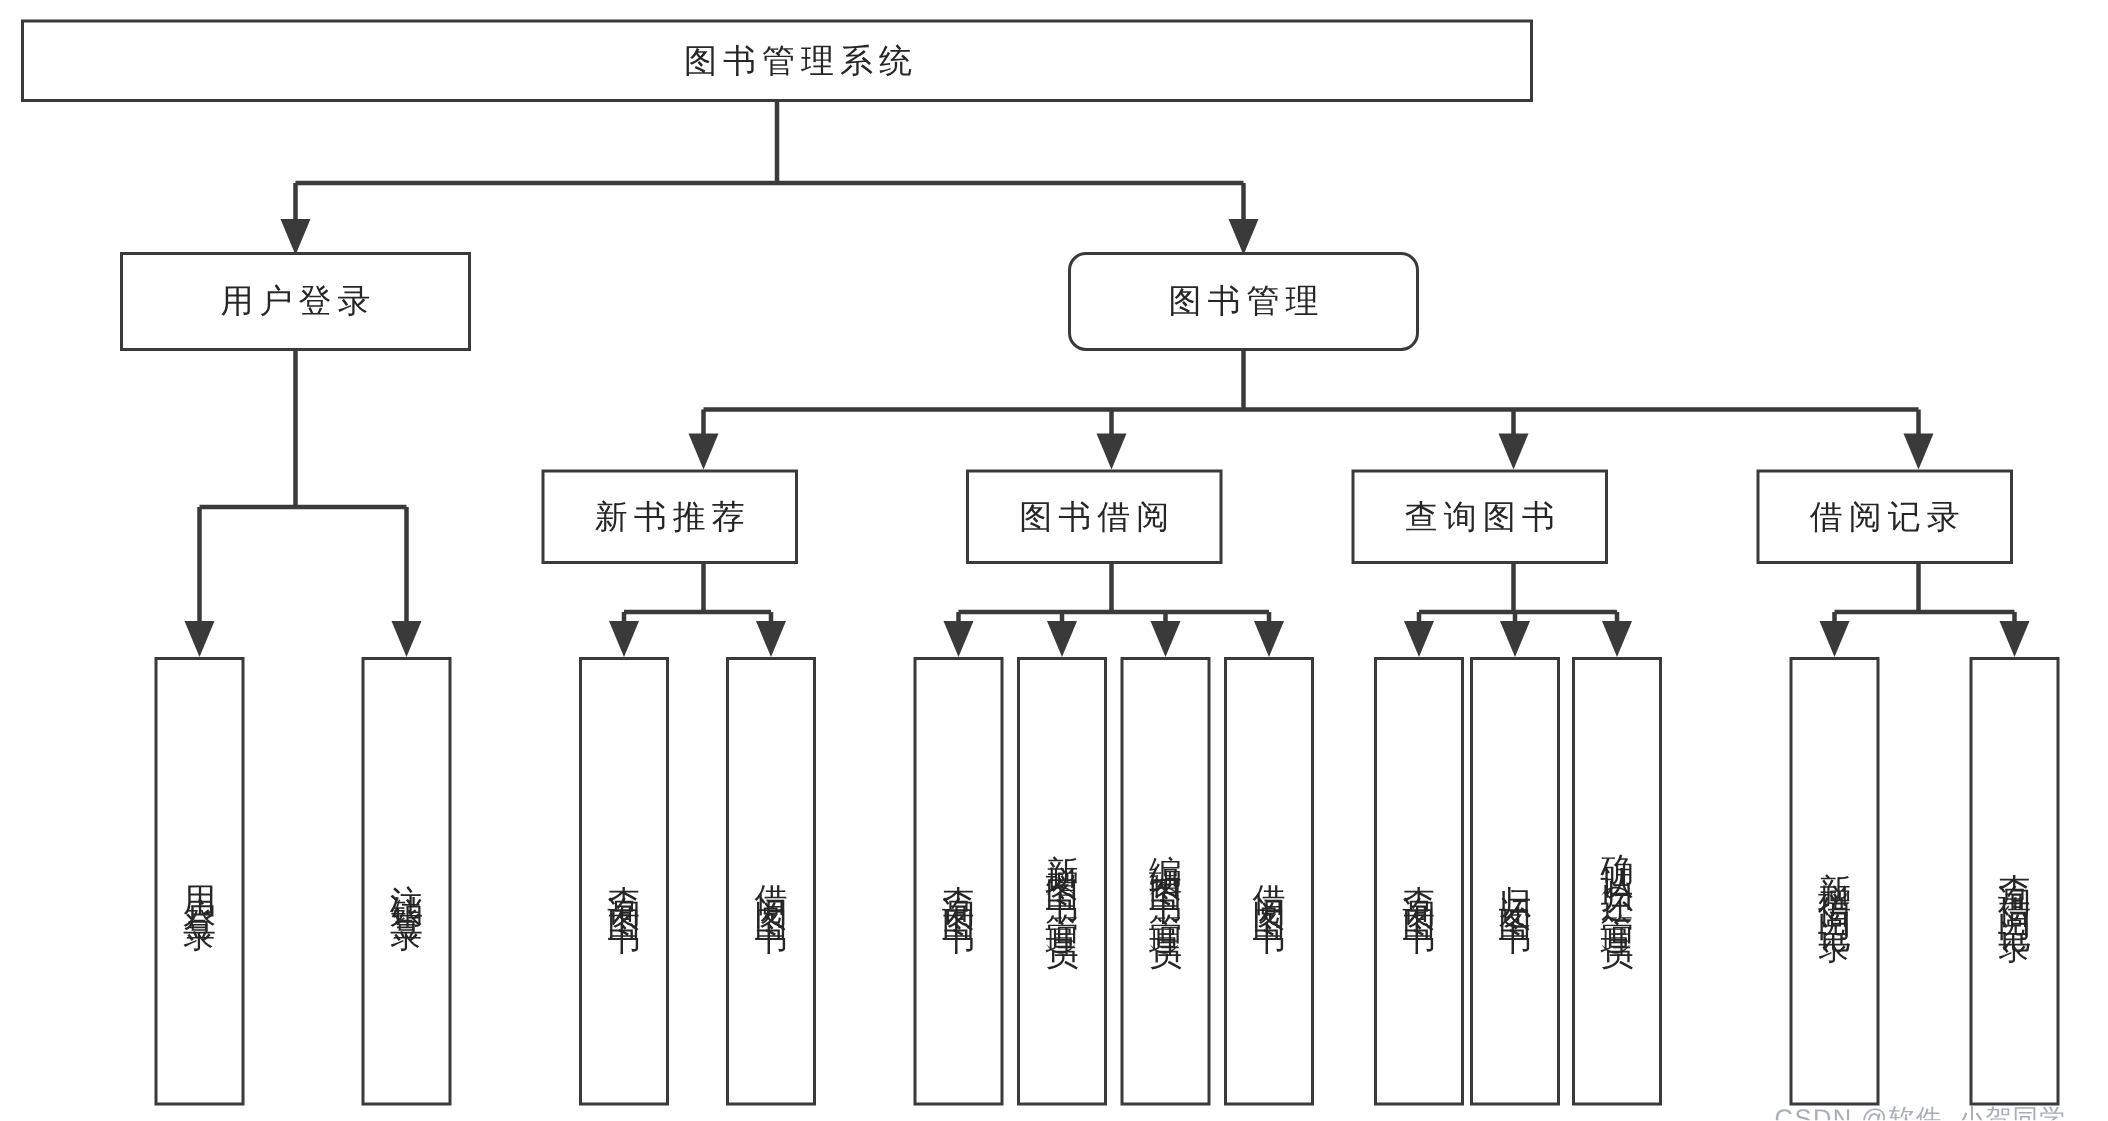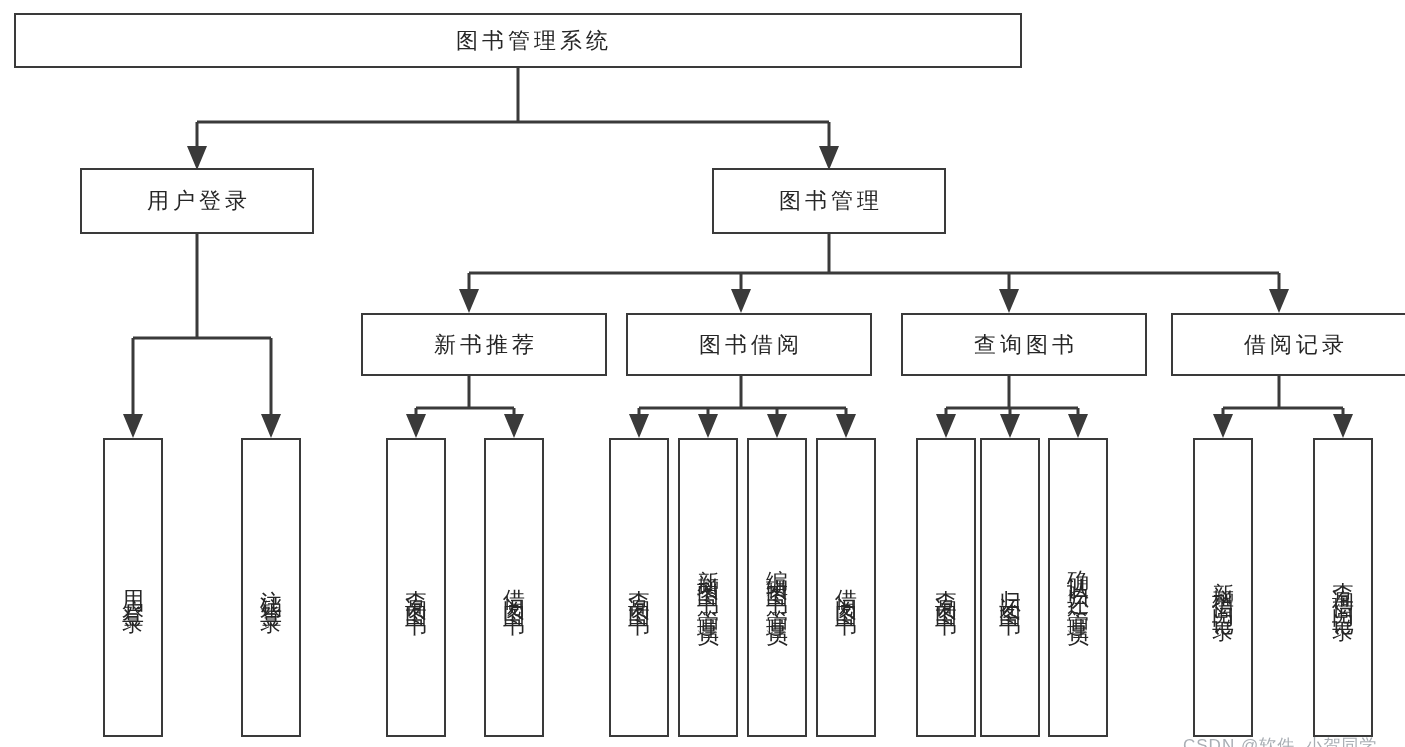--- a/index.html
+++ b/index.html
@@ -34,24 +34,24 @@
   }
   .box .hlabel {
     font-size: 22px;
     letter-spacing: 4px;
     text-indent: 4px;
     white-space: nowrap;
   }
   .root-box   { left: 14px;  top: 13px;  width: 1008px; height: 55px; padding-left: 28px; }
   .lvl2-box   { top: 168px; height: 66px; width: 234px; }
   .lvl2-login { left: 80px; }
-  .lvl2-mgmt  { left: 712px; }
-  .lvl3-box   { top: 313px; height: 63px; width: 246px; }
+  .lvl2-mgmt  { left: 712px; border-radius: 12px; }
+  .lvl3-box   { top: 313px; height: 63px; width: 171px; }
   .lvl3-new   { left: 361px; }
-  .lvl3-borrow{ left: 626px; }
+  .lvl3-borrow{ left: 644px; }
   .lvl3-cur   { left: 901px; }
   .lvl3-rec   { left: 1171px; }
   .leaf {
     top: 438px;
     height: 299px;
     width: 60px;
   }
   .vtext {
     writing-mode: vertical-rl;
     text-orientation: mixed;

